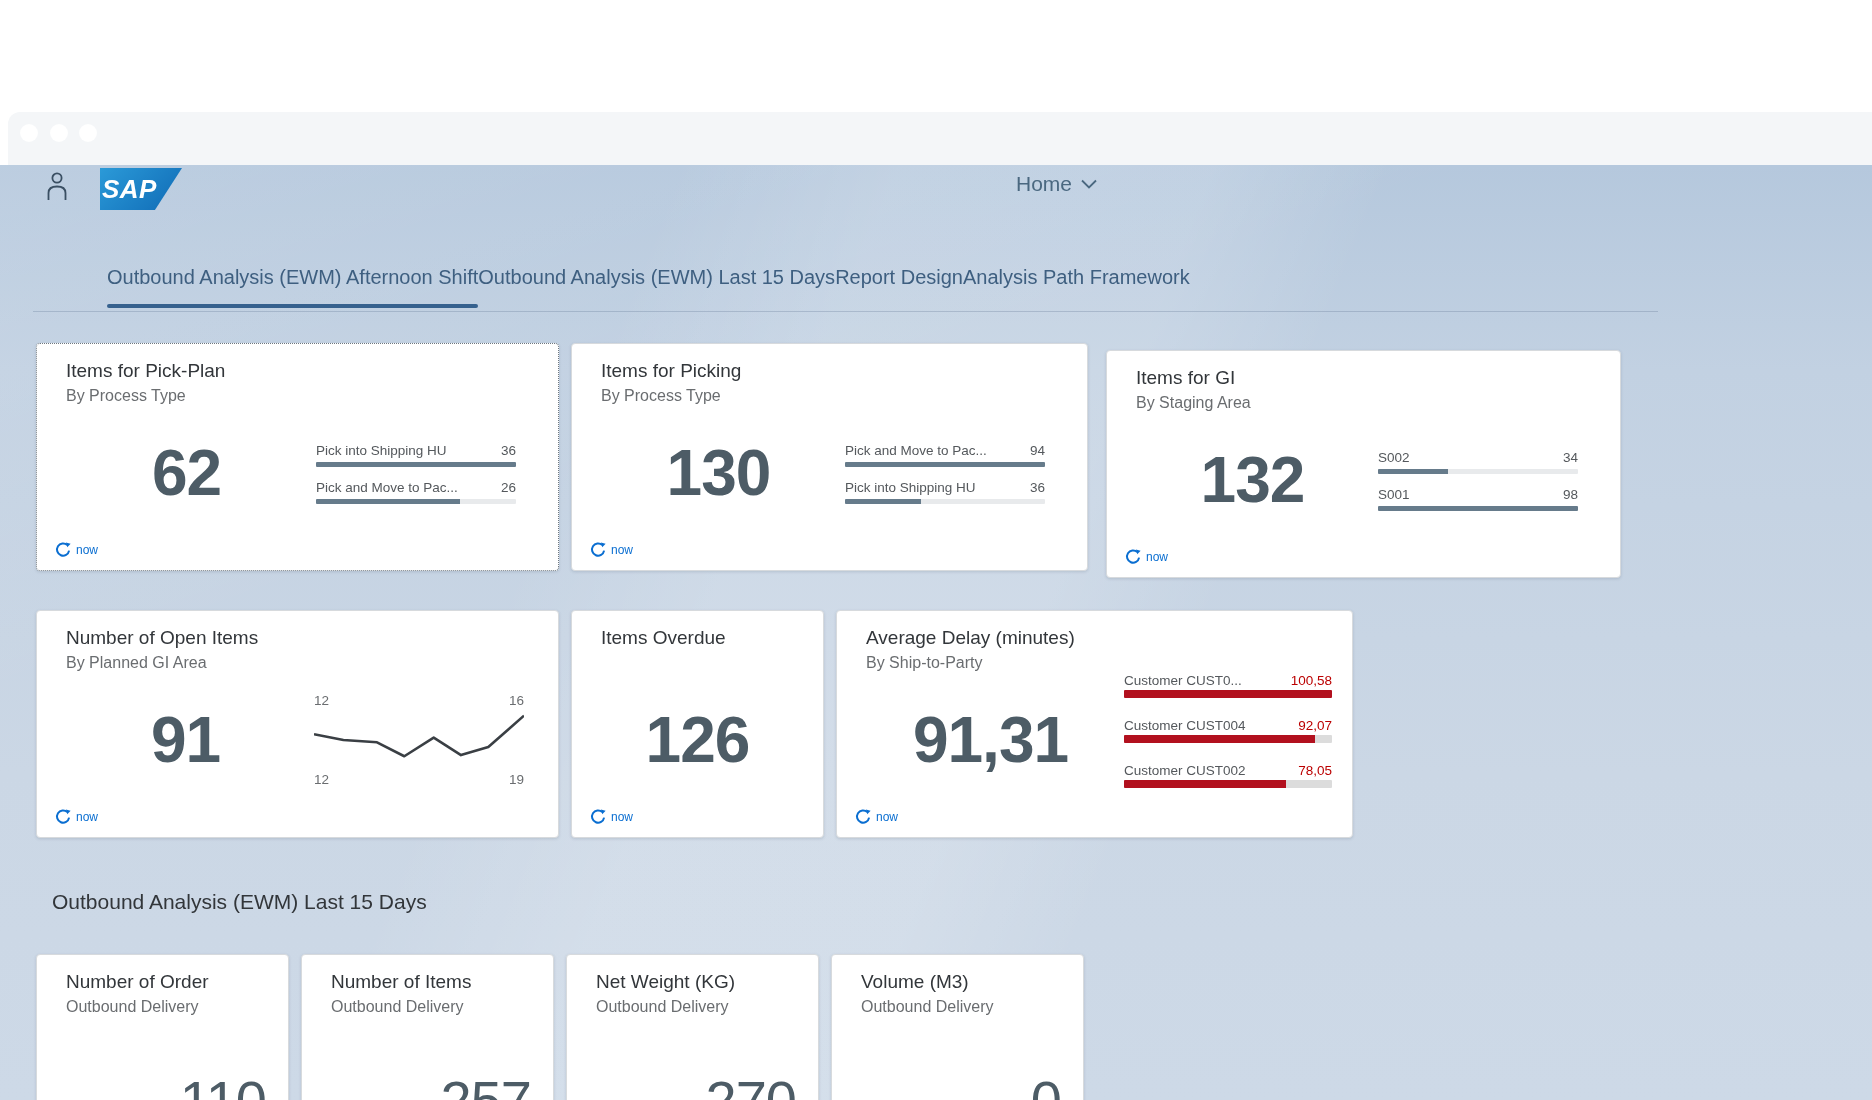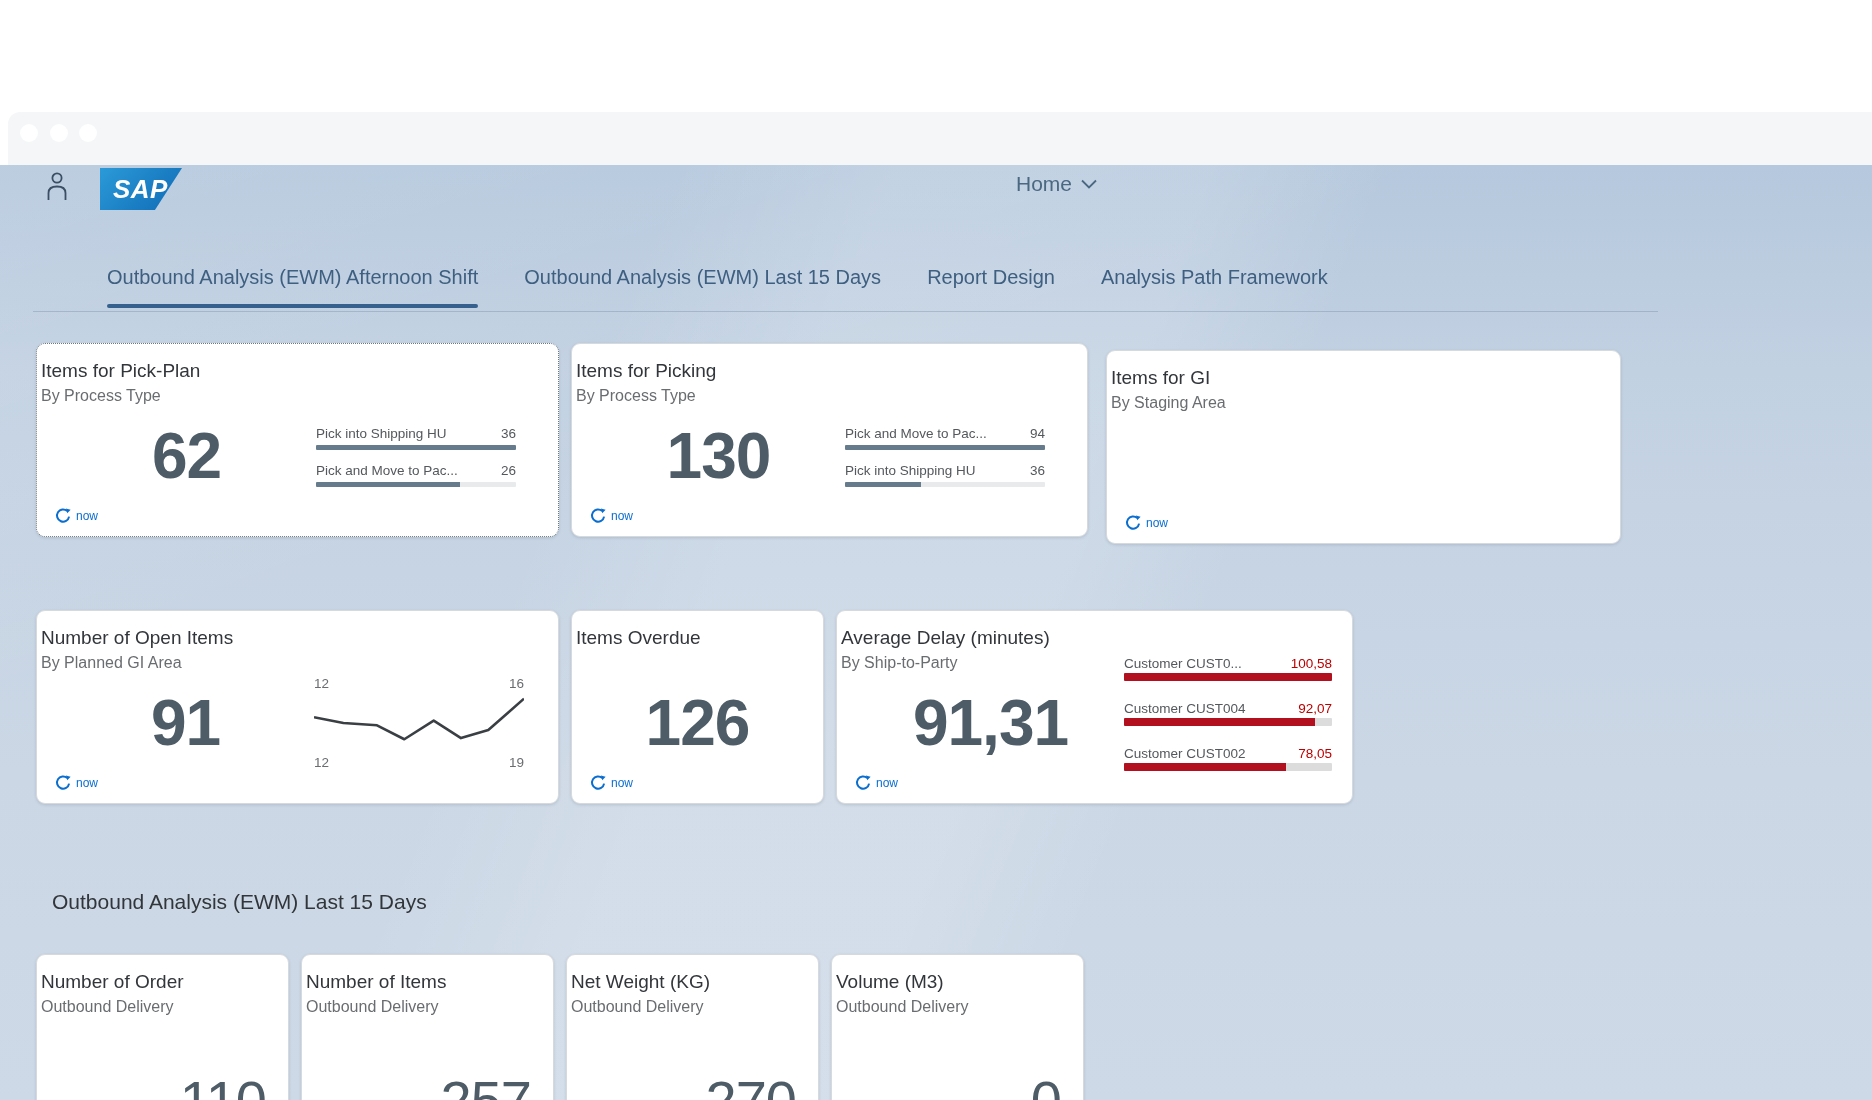--- a/index.html
+++ b/index.html
@@ -24,40 +24,40 @@
       linear-gradient(160deg, rgba(255,255,255,.10) 0%, rgba(255,255,255,0) 35%),
       linear-gradient(180deg,#b5c8dd 0%,#c2d1e2 22%,#cbd7e5 65%,#cdd9e7 100%);
   }
   
   .person{position:absolute;left:46px;top:6px;width:22px;height:30px}
   .saplogo{
     position:absolute;left:100px;top:3px;width:82px;height:42px;
     background:linear-gradient(135deg,#2b9ad8 0%,#0f6ab5 100%);
     clip-path:polygon(0 0,100% 0,67% 100%,0 100%);
     color:#fff;font-style:italic;font-weight:bold;font-size:26px;
-    line-height:42px;padding-left:13px;box-sizing:border-box;letter-spacing:.5px;
+    line-height:42px;padding-left:2px;box-sizing:border-box;letter-spacing:.5px;
   }
   .home{
     position:absolute;left:1016px;top:7px;display:flex;align-items:center;gap:9px;
     font-size:21px;color:#4a6880;cursor:pointer;
   }
   
-  .tabs{position:absolute;left:107px;top:101px;display:flex;gap:46px;white-space:nowrap}
+  .tabs{position:absolute;left:107px;top:101px;display:flex;white-space:nowrap}
   .tab{font-size:20px;color:#3e5f80;cursor:pointer;position:relative}
   .tab.selected::after{
     content:"";position:absolute;left:0;right:0;bottom:-19px;height:4px;
     background:#36618e;border-radius:2px;
   }
   .tabs-hairline{position:absolute;left:33px;top:146px;width:1625px;height:1px;
     background:rgba(90,110,140,.28)}
   
   .tile{
-    position:absolute;height:194px;background:#fff;border:1px solid #d7dadd;
-    border-radius:9px;box-shadow:0 1px 3px rgba(60,80,100,.18);
-    box-sizing:border-box;padding:16px 4px;cursor:pointer;
+    position:absolute;height:228px;background:#fff;border:1px solid #d7dadd;
+    border-radius:4px;box-shadow:0 1px 3px rgba(60,80,100,.18);
+    box-sizing:border-box;padding:16px 29px;cursor:pointer;
   }
   .tile.selected{border:1px dotted #6e777f}
   .t-title{font-size:19px;color:#32363a}
   .t-sub{font-size:16px;color:#6a6d70;margin-top:5px}
   .t-body{position:absolute;left:20px;right:20px;top:76px;bottom:44px;
     display:flex;align-items:center}
   .kpi{flex:1;text-align:center;font-size:64px;font-weight:700;color:#4d5c66;
     letter-spacing:-1px;line-height:1}
   
   .comp{width:200px;margin-right:22px}
@@ -184,20 +184,43 @@
           <path d="M12.3 3.1 A6.1 6.1 0 1 0 14.1 8.6" fill="none" stroke="#0a6ed1" stroke-width="2"></path>
           <polygon points="10.9,0.6 15.6,1.8 12.3,5.2" fill="#0a6ed1"></polygon>
         </svg>
       <span>now</span>
     </div>
   </div>
 
   <div class="tile" style="left:1106px;top:185px;width:515px">
     <div class="t-title">Items for GI</div>
     <div class="t-sub">By Staging Area</div>
+    <div class="t-body">
+      <div class="kpi">132</div>
+      <div class="comp">
+        <div class="comp-row">
+          <div class="comp-head">
+              <span>S002</span>
+              <span class="comp-val">34</span>
+            </div>
+          <div class="comp-track">
+              <div class="comp-fill" style="width: 35%;"></div>
+            </div>
+        </div>
+        <div class="comp-row">
+          <div class="comp-head">
+              <span>S001</span>
+              <span class="comp-val">98</span>
+            </div>
+          <div class="comp-track">
+              <div class="comp-fill" style="width: 100%;"></div>
+            </div>
+        </div>
+      </div>
+    </div>
     <div class="t-refresh">
       <svg width="16" height="16" viewBox="0 0 16 16">
           <path d="M12.3 3.1 A6.1 6.1 0 1 0 14.1 8.6" fill="none" stroke="#0a6ed1" stroke-width="2"></path>
           <polygon points="10.9,0.6 15.6,1.8 12.3,5.2" fill="#0a6ed1"></polygon>
         </svg>
       <span>now</span>
     </div>
   </div>
 
   <div class="tile" style="left:36px;top:445px;width:523px">

